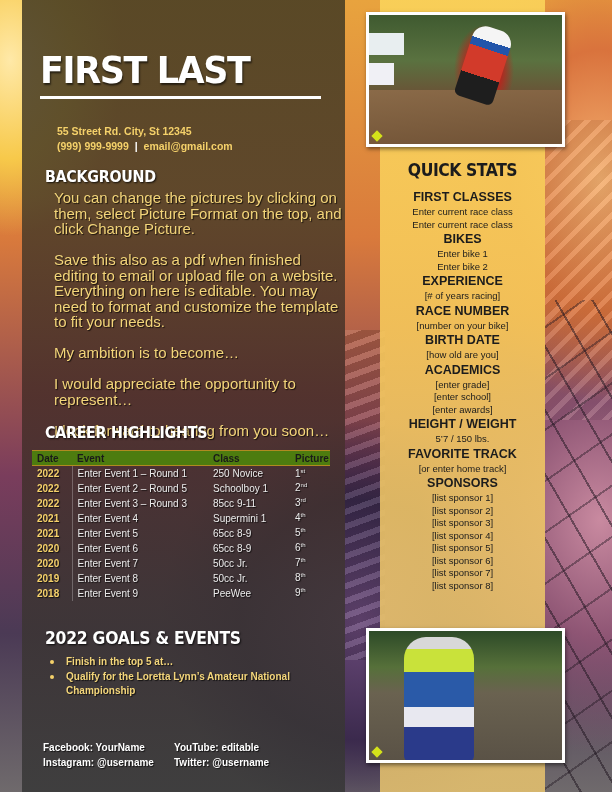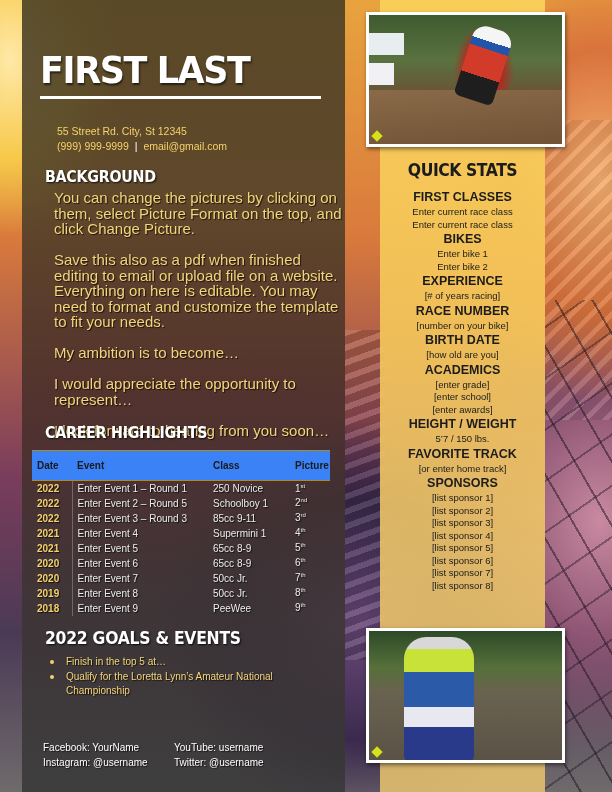--- a/index.html
+++ b/index.html
@@ -39,43 +39,43 @@
   .name {
     position: absolute; left: 40px; top: 48px;
     font-family: "DejaVu Sans", sans-serif; font-weight: bold;
     font-size: 38px; letter-spacing: -1.5px; color: #ffffff;
     transform: scaleX(0.92); transform-origin: left;
     text-shadow: 1px 2px 2px rgba(0,0,0,0.6);
   }
   .name-rule {
     position: absolute; left: 40px; top: 96px; width: 281px; height: 3px; background: #ffffff;
   }
-  .contact { position: absolute; left: 57px; top: 124px; font-size: 10.5px; font-weight: normal; color: #f5d16a; line-height: 15px; }
+  .contact { position: absolute; left: 57px; top: 124px; font-size: 10.5px; font-weight: bold; color: #f5d16a; line-height: 15px; }
   .section-title {
     position: absolute; font-family: "DejaVu Sans", sans-serif; font-weight: bold;
     color: #ffffff; font-size: 15.5px; letter-spacing: -0.3px;
     text-shadow: 1px 1px 2px rgba(0,0,0,0.8);
     transform: scaleX(0.92); transform-origin: left;
   }
   .bg-text { position: absolute; left: 54px; top: 190px; width: 290px; font-size: 15px; color: #f3d57a; line-height: 15.5px; text-shadow: 1px 1px 1px rgba(0,0,0,0.7); }
   .bg-text p { margin: 0; }
   .bg-text .gap { height: 15.5px; }
 
   
   .hl-table { position: absolute; left: 32px; top: 450px; width: 298px; border-collapse: collapse; font-size: 10px; }
-  .hl-table th { background: #3b82f6; color: #1a1a1a; text-align: left; font-weight: bold; height: 30px; padding: 0 0 0 5px; border-top: 1px solid #b08a20; border-bottom: 1px solid #b08a20; }
+  .hl-table th { background: #4d7c0f; color: #1a1a1a; text-align: left; font-weight: bold; height: 15px; padding: 0 0 0 5px; border-top: 1px solid #b08a20; border-bottom: 1px solid #b08a20; }
   .hl-table td { color: #ececec; height: 15px; padding: 0 0 0 5px; text-shadow: 1px 1px 1px rgba(0,0,0,0.7); }
   .hl-table td.date { color: #f5d16a; font-weight: bold; border-right: 1px solid rgba(255,255,255,0.25); }
   .hl-table sup { font-size: 6px; }
 
   .goals { position: absolute; left: 48px; top: 655px; width: 270px; font-size: 10px; color: #f3d57a; line-height: 14.5px; list-style: none; text-shadow: 1px 1px 1px rgba(0,0,0,0.7); }
-  .goals li { position: relative; padding-left: 18px; }
+  .goals li { position: relative; padding-left: 18px; font-weight: bold; }
   .goals li::before { content: ""; position: absolute; left: 2px; top: 5px; width: 4px; height: 4px; border-radius: 50%; background: #f5d16a; }
 
-  .social { position: absolute; top: 740px; font-size: 10px; font-weight: normal; color: #ffffff; line-height: 15px; text-shadow: 1px 1px 1px rgba(0,0,0,0.7); }
+  .social { position: absolute; top: 740px; font-size: 10px; font-weight: bold; color: #ffffff; line-height: 15px; text-shadow: 1px 1px 1px rgba(0,0,0,0.7); }
 
   
   .yellow-col {
     position: absolute; left: 380px; top: 0; width: 165px; height: 792px;
     background: linear-gradient(180deg, rgba(250,210,90,0.92) 0%, rgba(246,200,90,0.9) 40%, rgba(235,195,105,0.9) 70%, rgba(225,190,110,0.9) 100%);
   }
   .photo {
     position: absolute; border: 3px solid #ffffff; box-shadow: 1px 2px 4px rgba(0,0,0,0.5); overflow: hidden;
   }
   .photo1 {
@@ -206,21 +206,21 @@
 <ul class="goals">
   <li>Finish in the top 5 at…</li>
   <li>Qualify for the Loretta Lynn’s Amateur National Championship</li>
 </ul>
 
 <div class="social" style="left:43px;">
   <div>Facebook: YourName</div>
   <div>Instagram: @username</div>
 </div>
 <div class="social" style="left:174px;">
-  <div>YouTube: username</div>
+  <div>YouTube: editable</div>
   <div>Twitter: @username</div>
 </div>
 
 <div class="yellow-col"></div>
 
 <div class="photo photo1">
   <div class="dirt"></div>
   <div class="banner"></div>
   <div class="banner2"></div>
   <div class="rider"></div>

